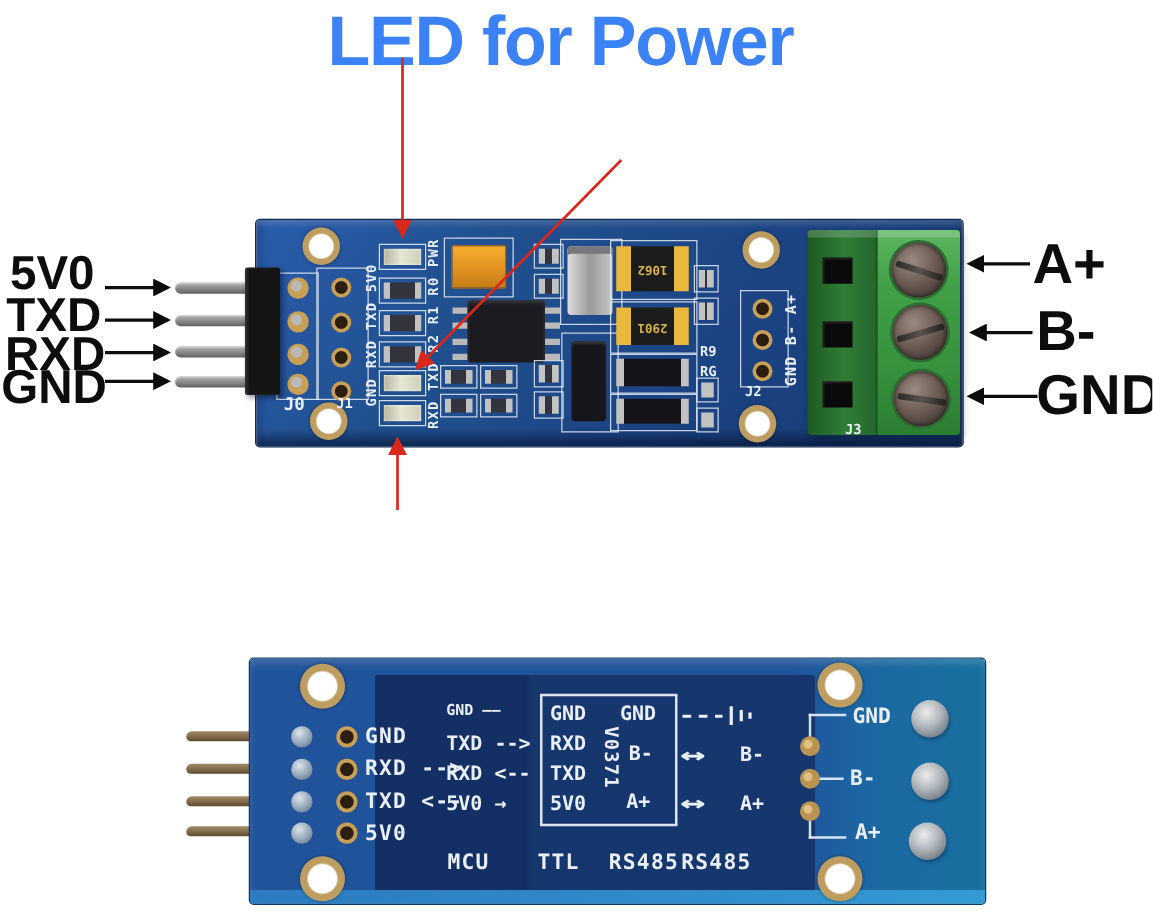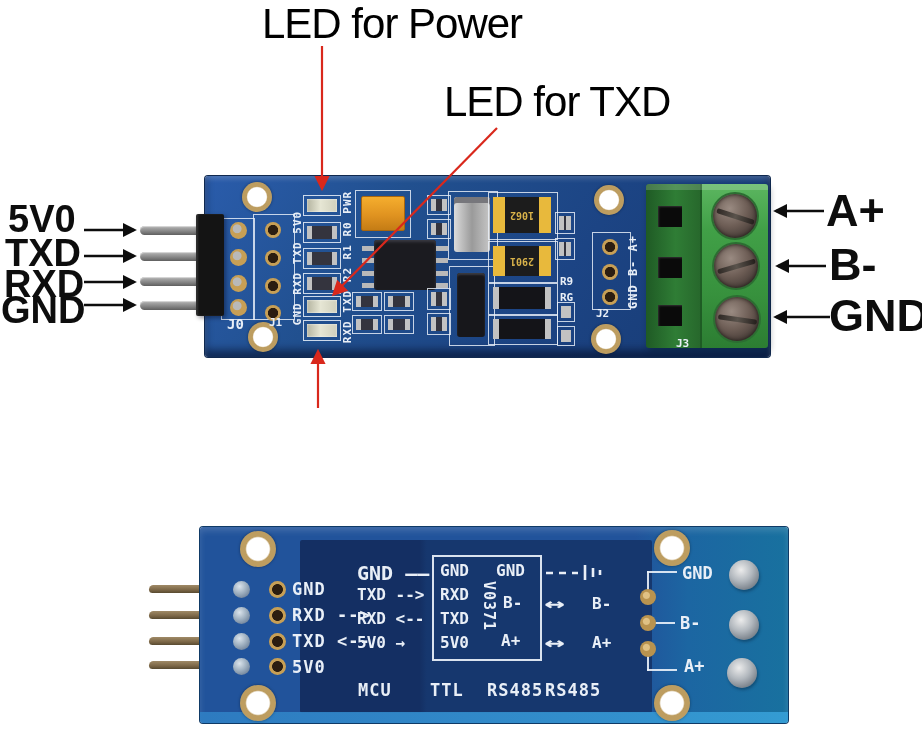--- a/index.html
+++ b/index.html
@@ -1,19 +1,19 @@
 <!DOCTYPE html>
 <html><head>
 <meta charset="utf-8">
 <style>
   html,body{margin:0;padding:0;background:#fff;}
   .stage{position:relative;width:922px;height:730px;background:#ffffff;overflow:hidden;
          font-family:"Liberation Sans",sans-serif;}
   .abs{position:absolute;}
-  .title{position:absolute;font-size:42px;font-weight:400;color:#000000;letter-spacing:-1px;white-space:nowrap;}
+  .title{position:absolute;font-size:56px;font-weight:700;color:#3b82f6;letter-spacing:-1px;white-space:nowrap;}
   .sideL{position:absolute;font-size:38px;font-weight:700;color:#0d0d0d;line-height:1;white-space:nowrap;}
   .sideR{position:absolute;font-size:45px;font-weight:700;color:#0d0d0d;line-height:1;white-space:nowrap;}
   .silk{position:absolute;color:#e9eff7;font-family:"DejaVu Sans Mono",monospace;font-weight:bold;white-space:nowrap;}
   .vtext{transform:translate(-50%,-50%) rotate(-90deg);}
   .vtext90{transform:translate(-50%,-50%) rotate(90deg);}
   .board-top{position:absolute;left:205px;top:176px;width:565px;height:181px;border-radius:3px;
      background:linear-gradient(125deg,#2a5cab 0%,#21508f 30%,#1c4484 62%,#173a72 100%);
      box-shadow:inset 0 3px 5px rgba(255,255,255,.18), inset 0 -7px 9px rgba(2,8,30,.55), 0 0 0 1px #10294f;}
   .board-bottom{position:absolute;left:200px;top:527px;width:588px;height:196px;border-radius:3px;
      background:linear-gradient(90deg,#21539b 0%,#21539b 74%,#1c66a2 83%,#18719f 100%);
@@ -62,21 +62,20 @@
   .overlay{position:absolute;left:0;top:0;z-index:8;pointer-events:none;}
   .busrow{position:absolute;display:flex;align-items:center;gap:8px;}
   .busarrow{display:inline-block;font-size:20px;transform:scaleX(1.7);transform-origin:left center;width:40px;}
 </style>
 </head>
 <body>
 
 <div class="stage">
 
   <div class="title" style="left:262px;top:0px;">LED for Power</div>
-  <div class="title" style="left:444px;top:78px;">LED for TXD</div>
 
   <div class="sideL" style="left:8px;top:200px;">5V0</div>
   <div class="sideL" style="left:5px;top:234px;">TXD</div>
   <div class="sideL" style="left:4px;top:265px;">RXD</div>
   <div class="sideL" style="left:1px;top:291px;">GND</div>
 
   <div class="sideR" style="left:826px;top:188px;">A+</div>
   <div class="sideR" style="left:829px;top:242px;">B-</div>
   <div class="sideR" style="left:829px;top:293px;">GND</div>
 
@@ -254,21 +253,21 @@
     <div class="jhole" style="left:69px;top:54px;width:17px;height:17px;"></div>
     <div class="jhole" style="left:69px;top:80px;width:17px;height:17px;"></div>
     <div class="jhole" style="left:69px;top:106px;width:17px;height:17px;"></div>
     <div class="jhole" style="left:69px;top:131px;width:17px;height:17px;"></div>
 
     <div class="silk" style="left:92px;top:52px;font-size:17px;letter-spacing:1px;">GND</div>
     <div class="silk" style="left:92px;top:78px;font-size:17px;letter-spacing:1px;">RXD --&gt;</div>
     <div class="silk" style="left:92px;top:104px;font-size:17px;letter-spacing:1px;">TXD &lt;--</div>
     <div class="silk" style="left:92px;top:130px;font-size:17px;letter-spacing:1px;">5V0</div>
 
-    <div class="silk" style="left:157px;top:34px;font-size:20px;">GND ——</div>
+    <div class="silk" style="left:157px;top:34px;font-size:12px;">GND ——</div>
     <div class="silk" style="left:157px;top:58px;font-size:16px;">TXD --&gt;</div>
     <div class="silk" style="left:157px;top:82px;font-size:16px;">RXD &lt;--</div>
     <div class="silk" style="left:157px;top:106px;font-size:16px;">5V0 →</div>
 
     <div class="abs" style="left:232px;top:28px;width:106px;height:102px;border:2px solid rgba(235,242,250,.92);"></div>
     <div class="silk" style="left:240px;top:34px;font-size:16px;">GND</div>
     <div class="silk" style="left:240px;top:58px;font-size:16px;">RXD</div>
     <div class="silk" style="left:240px;top:82px;font-size:16px;">TXD</div>
     <div class="silk" style="left:240px;top:106px;font-size:16px;">5V0</div>
     <div class="silk vtext90" style="left:289px;top:79px;font-size:15px;letter-spacing:1px;">V0371</div>

